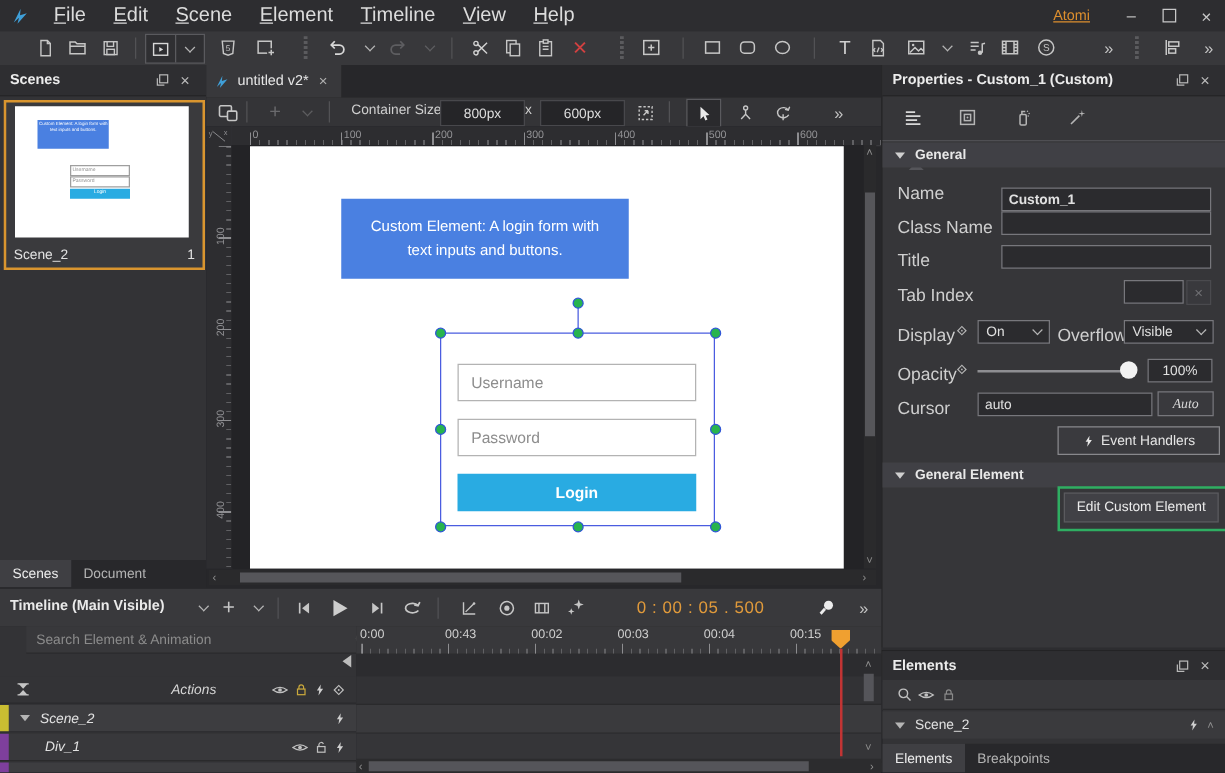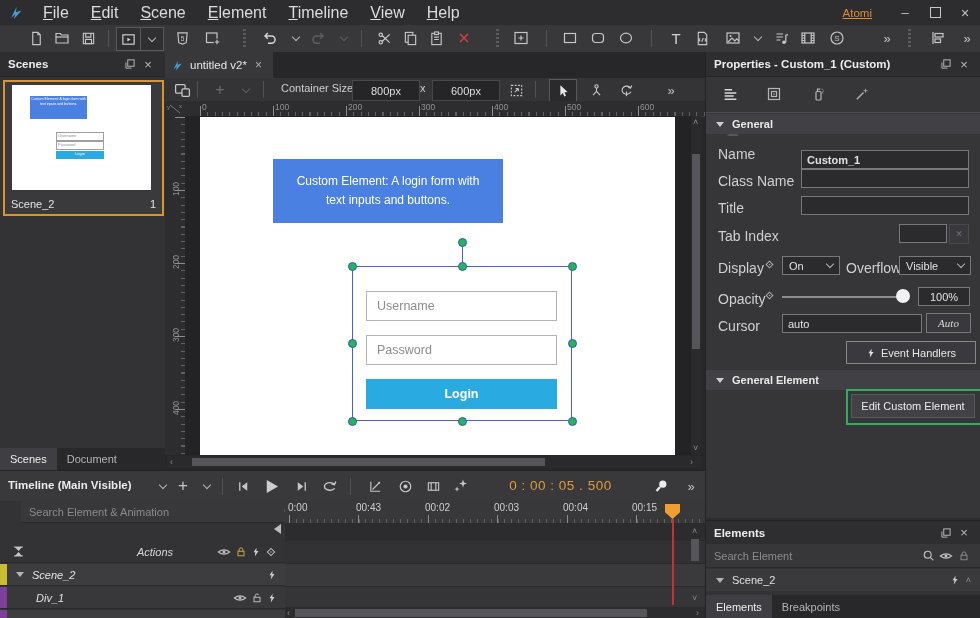--- a/index.html
+++ b/index.html
@@ -651,21 +651,20 @@
       <span class="ttl">Elements</span>
       <span class="hicon">
         <svg width="12" height="12" viewBox="0 0 16 16" stroke="#b9b9b9" fill="none" stroke-width="1.3">
             <rect x="5" y="2.5" width="8.5" height="8.5"></rect>
             <path d="M2.5 6 V13.5 H10"></path>
           </svg>
         </span>
       <span class="hicon" style="font-size:13px">×</span>
     </div>
     <div id="el-search">
-      <span class="ph">Search Element</span>
       <span class="hicon">
         <svg width="13" height="13" viewBox="0 0 16 16" stroke="#c0c0c0" fill="none" stroke-width="1.4">
             <circle cx="7" cy="7" r="4.2"></circle>
             <path d="M10.2 10.2 L14 14"></path>
           </svg>
         </span>
       <span class="hicon">
         <svg width="14" height="14" viewBox="0 0 16 16" stroke="#c0c0c0" fill="none" stroke-width="1.2">
             <path d="M1.5 8 Q8 3.2 14.5 8 Q8 12.8 1.5 8 Z"></path>
             <circle cx="8" cy="8" r="1.7" fill="#c0c0c0" stroke="none"></circle>

